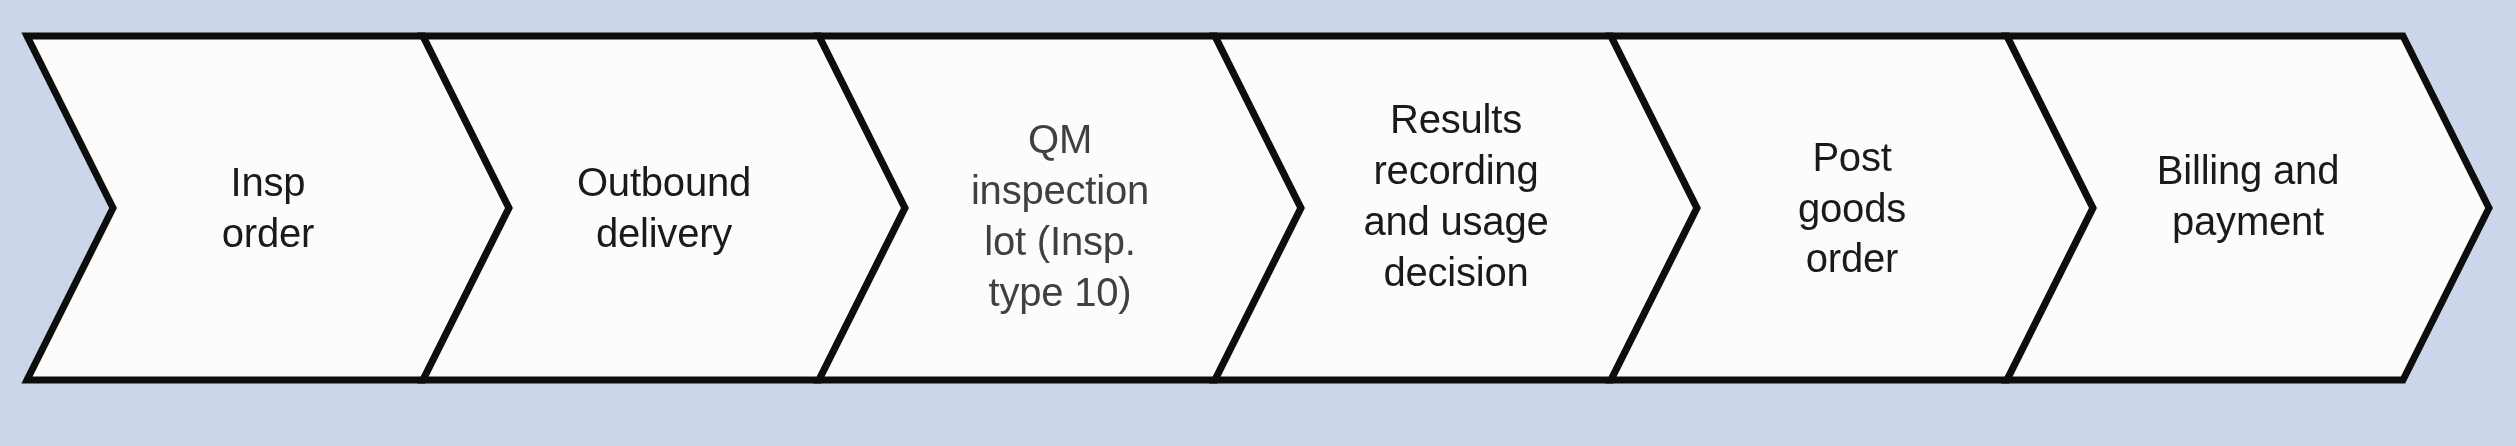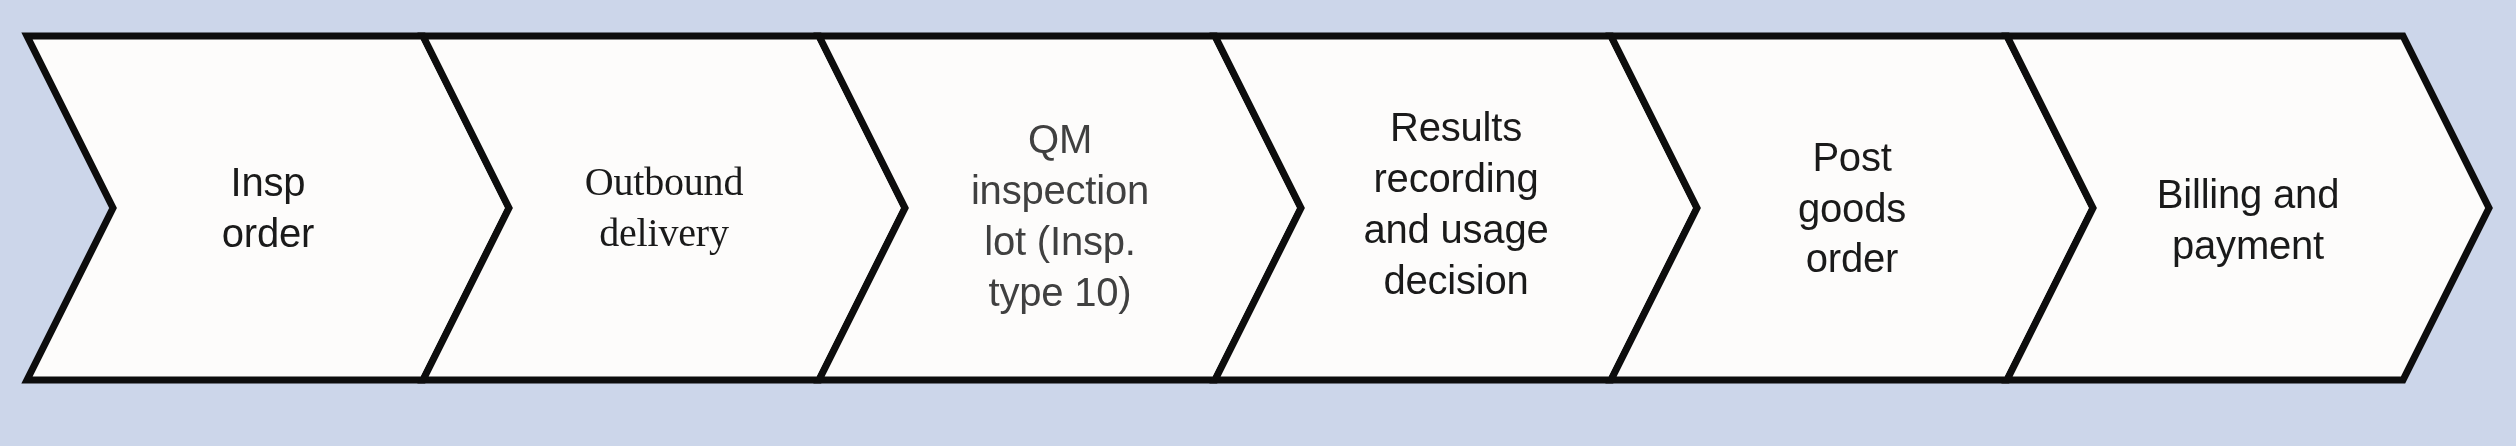--- a/index.html
+++ b/index.html
@@ -54,29 +54,29 @@
         <polygon points="423.0,36.0 819.0,36.0 905.0,208.0 819.0,380.0 423.0,380.0 509.0,208.0" class="chevron-shape" fill="#fdfcfb" stroke="#0d0d0d"></polygon>
         <polygon points="819.0,36.0 1215.0,36.0 1301.0,208.0 1215.0,380.0 819.0,380.0 905.0,208.0" class="chevron-shape" fill="#fdfcfb" stroke="#0d0d0d"></polygon>
         <polygon points="1215.0,36.0 1611.0,36.0 1697.0,208.0 1611.0,380.0 1215.0,380.0 1301.0,208.0" class="chevron-shape" fill="#fdfcfb" stroke="#0d0d0d"></polygon>
         <polygon points="1611.0,36.0 2007.0,36.0 2093.0,208.0 2007.0,380.0 1611.0,380.0 1697.0,208.0" class="chevron-shape" fill="#fdfcfb" stroke="#0d0d0d"></polygon>
         <polygon points="2007.0,36.0 2403.0,36.0 2489.0,208.0 2403.0,380.0 2007.0,380.0 2093.0,208.0" class="chevron-shape" fill="#fdfcfb" stroke="#0d0d0d"></polygon>
       </g>
   </svg>
   <div id="chevron-labels">
       <div class="chevron-label" style="left: 113px; top: 36px; width: 310px; height: 344px; color: rgb(26, 26, 26);">Insp
 order</div>
-      <div class="chevron-label" style="left: 509px; top: 36px; width: 310px; height: 344px; color: rgb(26, 26, 26); font-family: Liberation Serif, serif;">Outbound
+      <div class="chevron-label" style="left: 509px; top: 36px; width: 310px; height: 344px; color: rgb(26, 26, 26);">Outbound
 delivery</div>
       <div class="chevron-label" style="left: 905px; top: 44px; width: 310px; height: 344px; color: #404040;">QM
 inspection
 lot (Insp.
 type 10)</div>
-      <div class="chevron-label" style="left: 1301px; top: 32px; width: 310px; height: 344px; color: rgb(26, 26, 26);">Results
+      <div class="chevron-label" style="left: 1301px; top: 24px; width: 310px; height: 344px; color: rgb(26, 26, 26);">Results
 recording
 and usage
 decision</div>
       <div class="chevron-label" style="left: 1697px; top: 36px; width: 310px; height: 344px; color: rgb(26, 26, 26);">Post
 goods
 order</div>
-      <div class="chevron-label" style="left: 2093px; top: 48px; width: 310px; height: 344px; color: rgb(26, 26, 26);">Billing and
+      <div class="chevron-label" style="left: 2093px; top: 24px; width: 310px; height: 344px; color: rgb(26, 26, 26);">Billing and
 payment</div>
     </div>
 </div>
 
 </body></html>

